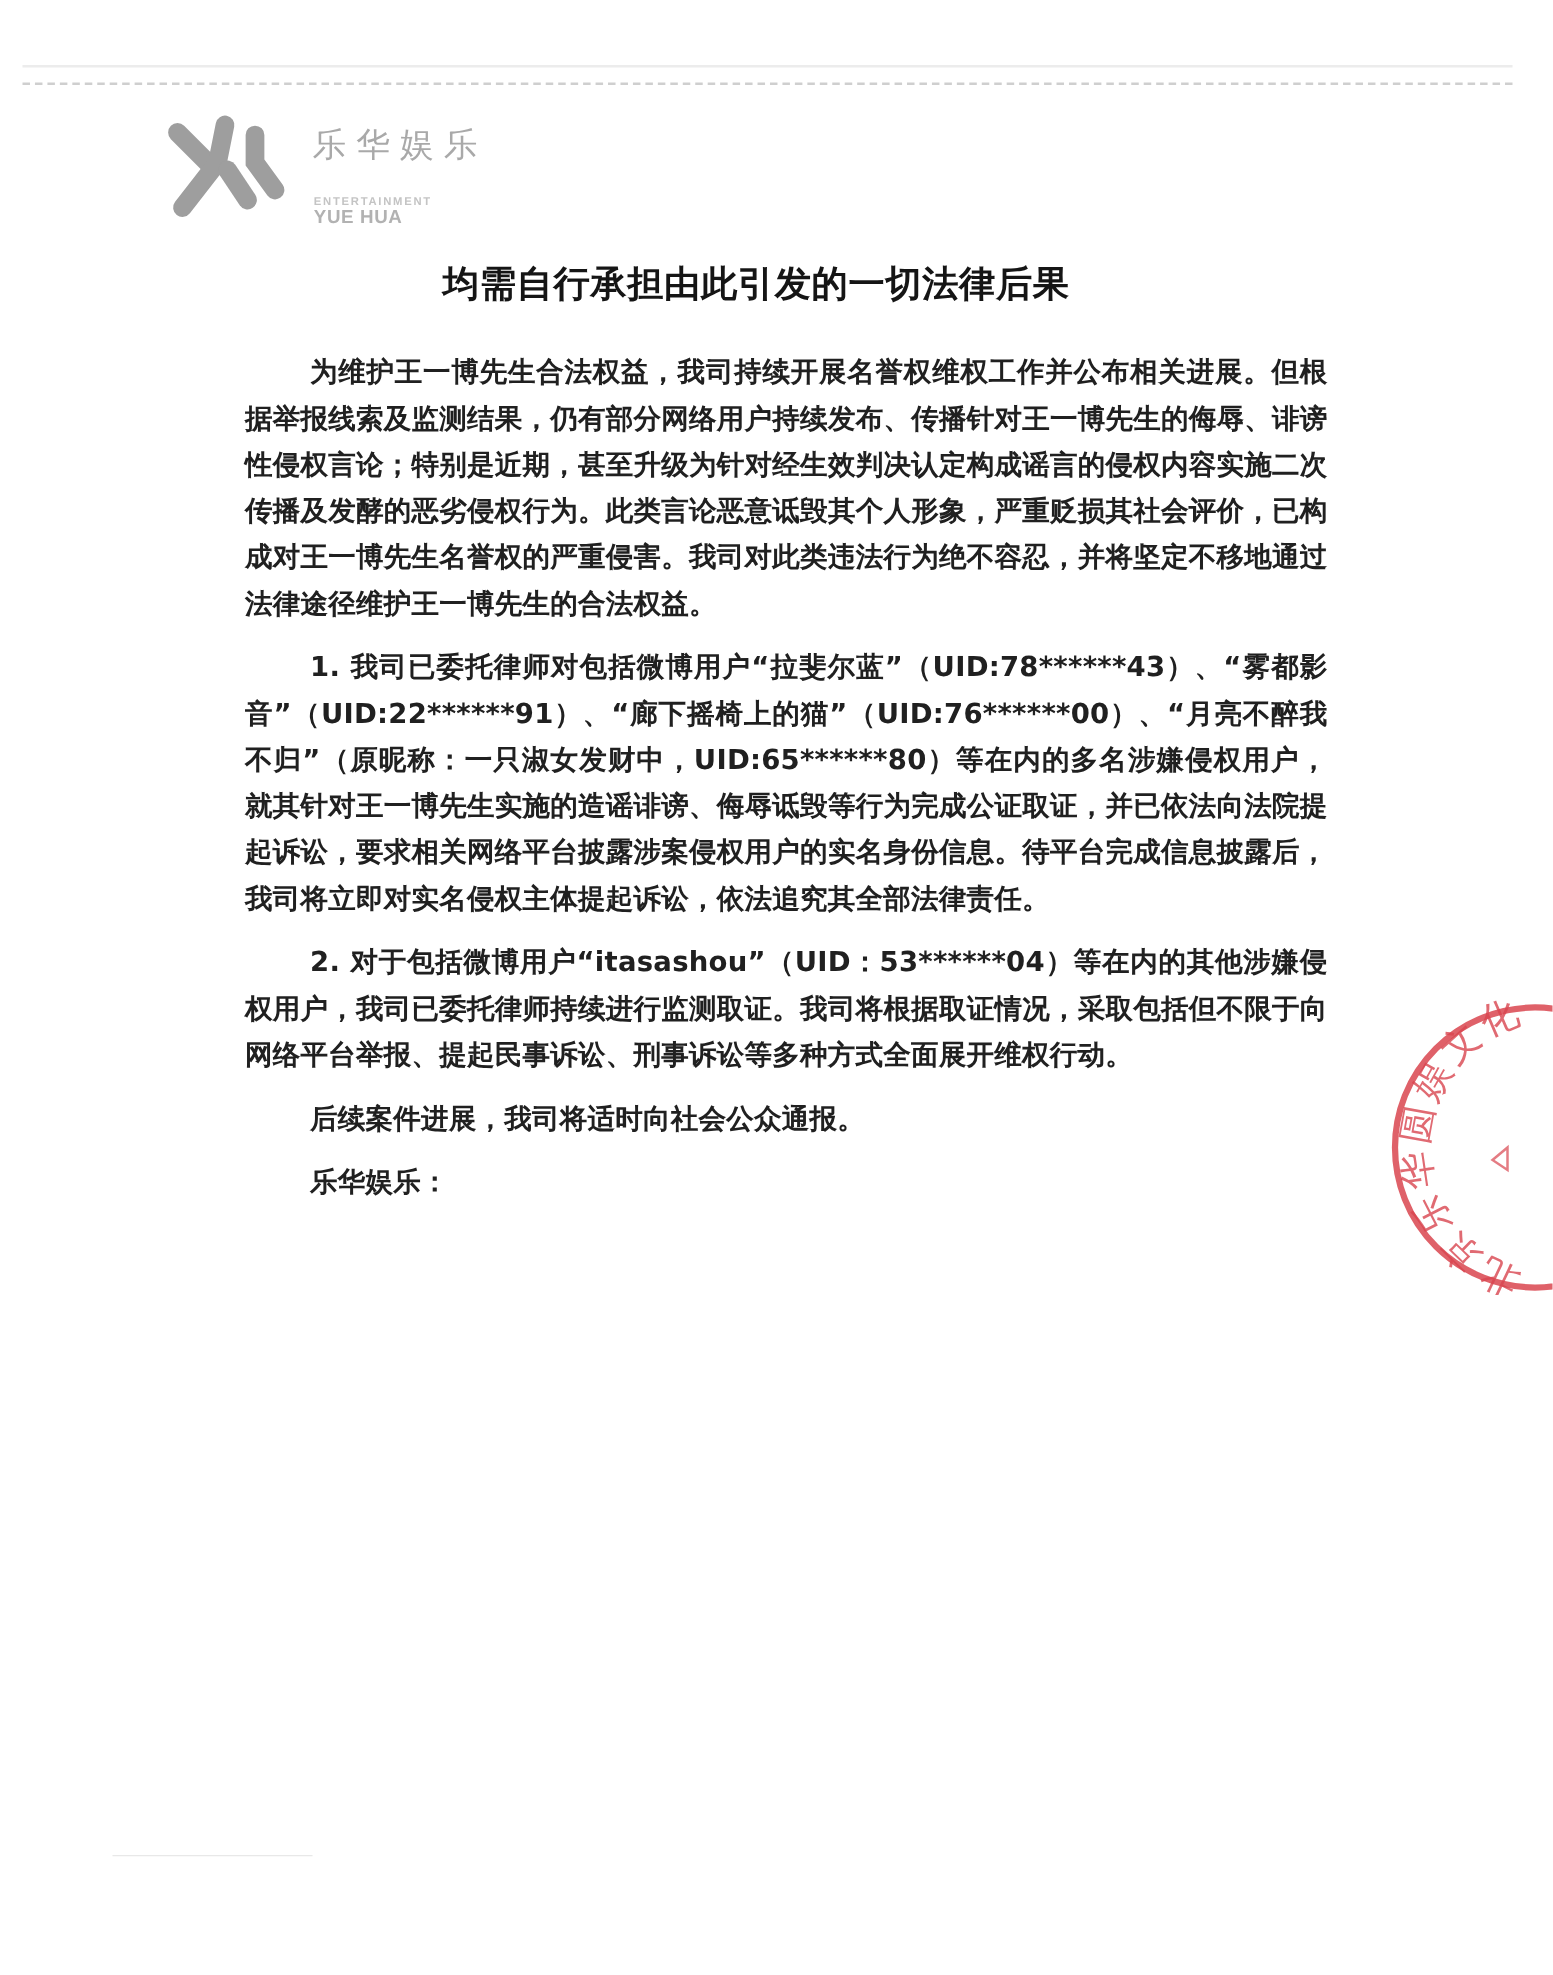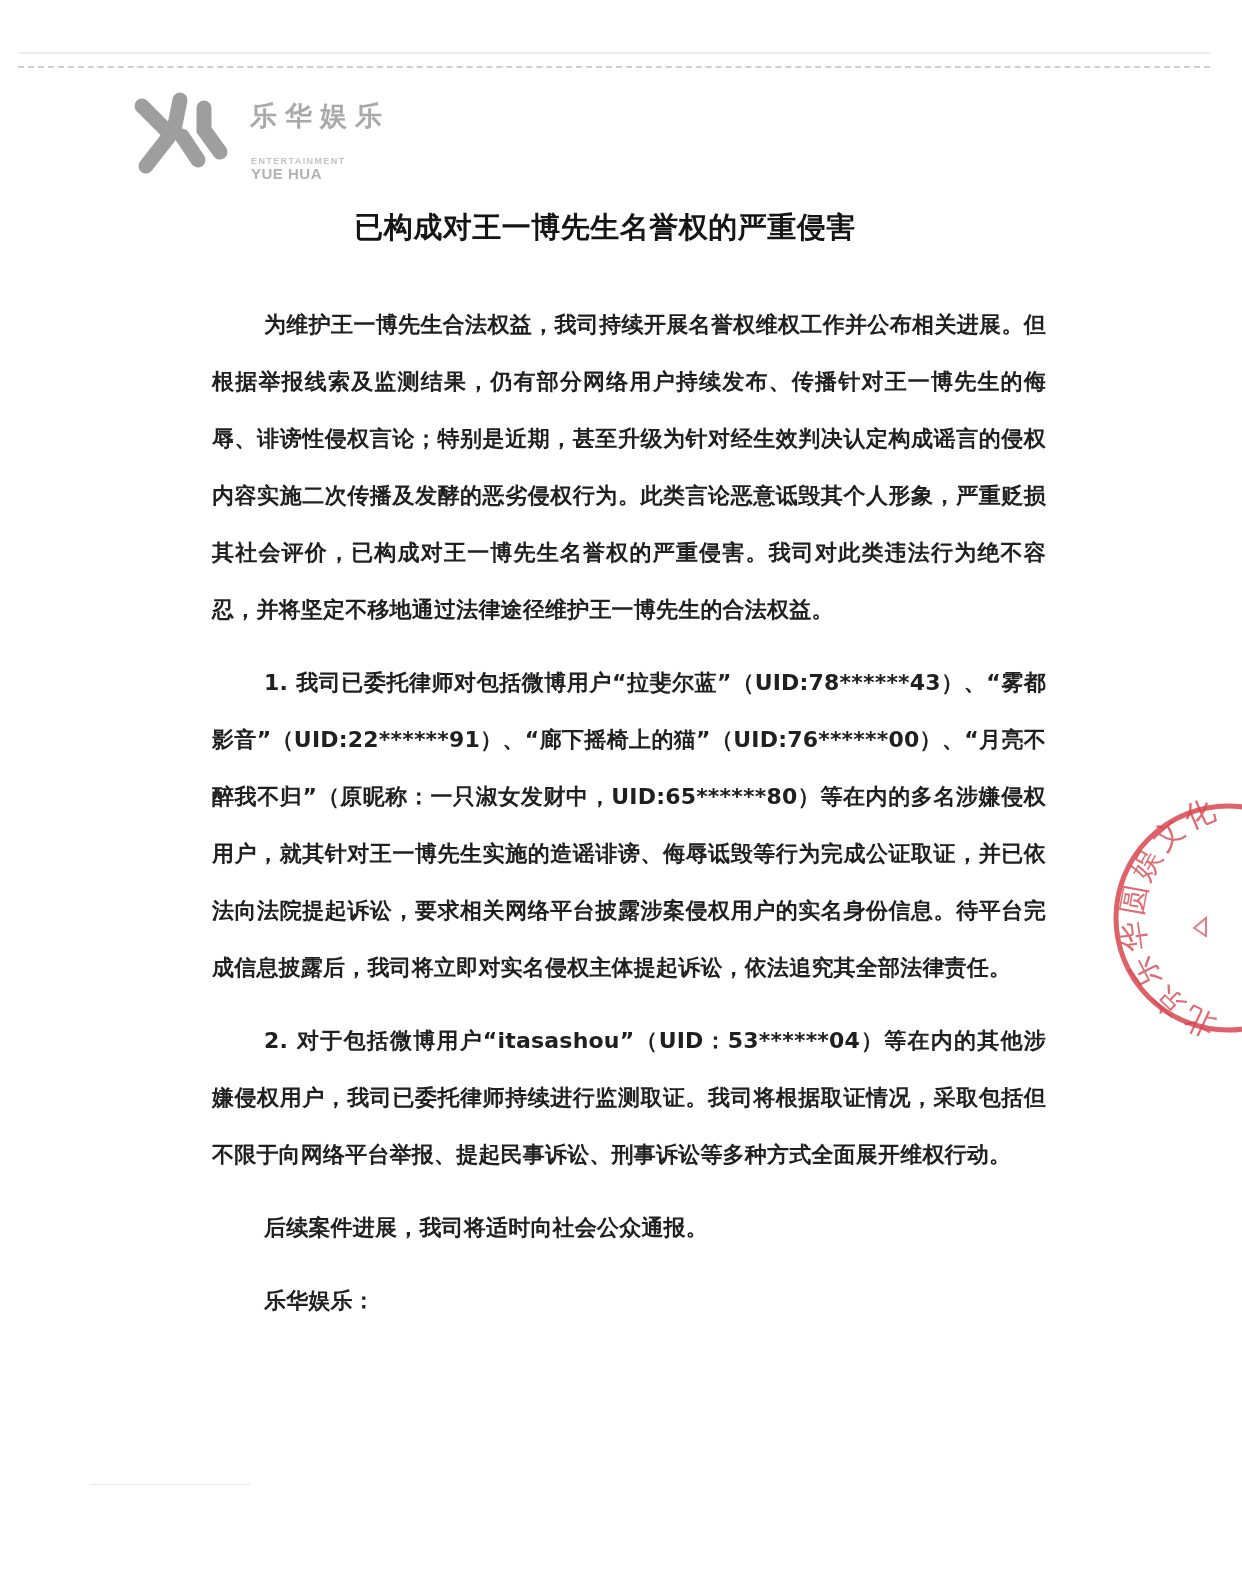--- a/index.html
+++ b/index.html
@@ -45,21 +45,21 @@
       width: 110px;
       height: 88px;
     }
     .logo-cn {
       position: absolute;
       left: 118px;
       top: 8px;
       font-size: 27px;
       letter-spacing: 8px;
       color: #a9a9a9;
-      font-weight: bold;
+      font-weight: normal;
     }
     .logo-en {
       position: absolute;
       left: 119px;
       top: 48px;
       font-size: 15px;
       font-weight: bold;
       color: #b2b2b2;
       letter-spacing: 0.5px;
       font-family: "Liberation Sans", sans-serif;
@@ -86,23 +86,23 @@
       color: #151515;
       letter-spacing: 0.5px;
     }
     .body-text {
       position: absolute;
       left: 196px;
       width: 866px;
       top: 280px;
     }
     .para {
-      margin: 16px;
+      margin: 0;
       font-size: 22px;
-      line-height: 57px;
+      line-height: 37px;
       text-indent: 52px;
       text-align: justify;
       font-weight: bold;
       color: #202020;
       letter-spacing: 0.2px;
     }
     .para.gap-l { margin-top: 16px; }
     .para.gap-m { margin-top: 14px; }
     .seal {
       position: absolute;
@@ -133,21 +133,21 @@
       <path d="M48 10 L42 40 L14 76"></path>
       <path d="M50 46 L66 70"></path>
       <path d="M72 18 L72 40 L88 62"></path>
     </g>
   </svg>
   <div class="logo-cn">乐华娱乐</div>
   <div class="logo-en">YUE HUA</div>
   <div class="logo-en2">ENTERTAINMENT</div>
 </div>
 
-<div class="doc-title">已构成对王一博先生名誉权的严重侵害</div>
+<div class="doc-title">均需自行承担由此引发的一切法律后果</div>
 
 <div class="body-text">
   <p class="para">为维护王一博先生合法权益，我司持续开展名誉权维权工作并公布相关进展。但根据举报线索及监测结果，仍有部分网络用户持续发布、传播针对王一博先生的侮辱、诽谤性侵权言论；特别是近期，甚至升级为针对经生效判决认定构成谣言的侵权内容实施二次传播及发酵的恶劣侵权行为。此类言论恶意诋毁其个人形象，严重贬损其社会评价，已构成对王一博先生名誉权的严重侵害。我司对此类违法行为绝不容忍，并将坚定不移地通过法律途径维护王一博先生的合法权益。</p>
   <p class="para gap-m">1. 我司已委托律师对包括微博用户“拉斐尔蓝”（UID:78******43）、“雾都影音”（UID:22******91）、“廊下摇椅上的猫”（UID:76******00）、“月亮不醉我不归”（原昵称：一只淑女发财中，UID:65******80）等在内的多名涉嫌侵权用户，就其针对王一博先生实施的造谣诽谤、侮辱诋毁等行为完成公证取证，并已依法向法院提起诉讼，要求相关网络平台披露涉案侵权用户的实名身份信息。待平台完成信息披露后，我司将立即对实名侵权主体提起诉讼，依法追究其全部法律责任。</p>
   <p class="para gap-m">2. 对于包括微博用户“itasashou”（UID：53******04）等在内的其他涉嫌侵权用户，我司已委托律师持续进行监测取证。我司将根据取证情况，采取包括但不限于向网络平台举报、提起民事诉讼、刑事诉讼等多种方式全面展开维权行动。</p>
   <p class="para gap-m">后续案件进展，我司将适时向社会公众通报。</p>
   <p class="para gap-m">乐华娱乐：</p>
 </div>
 
 <svg class="seal" viewBox="0 0 240 236">

